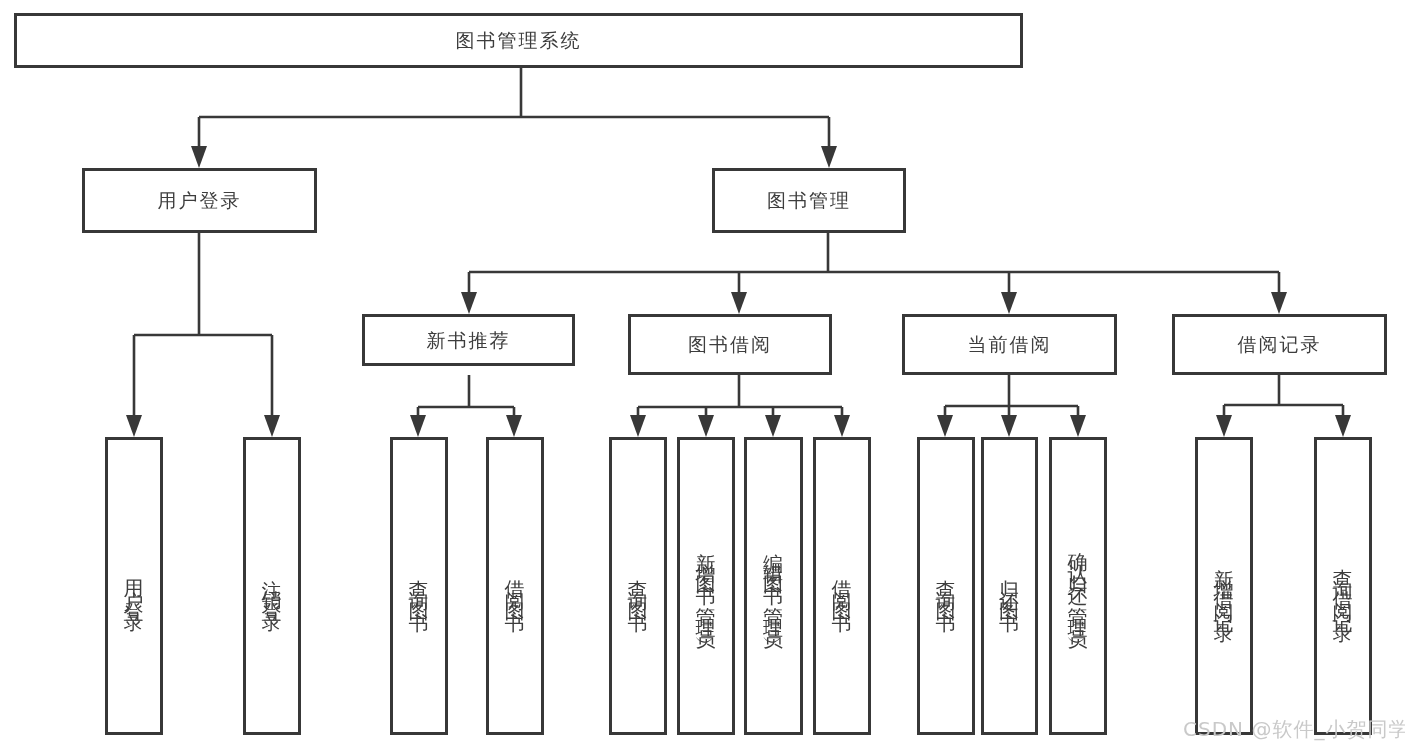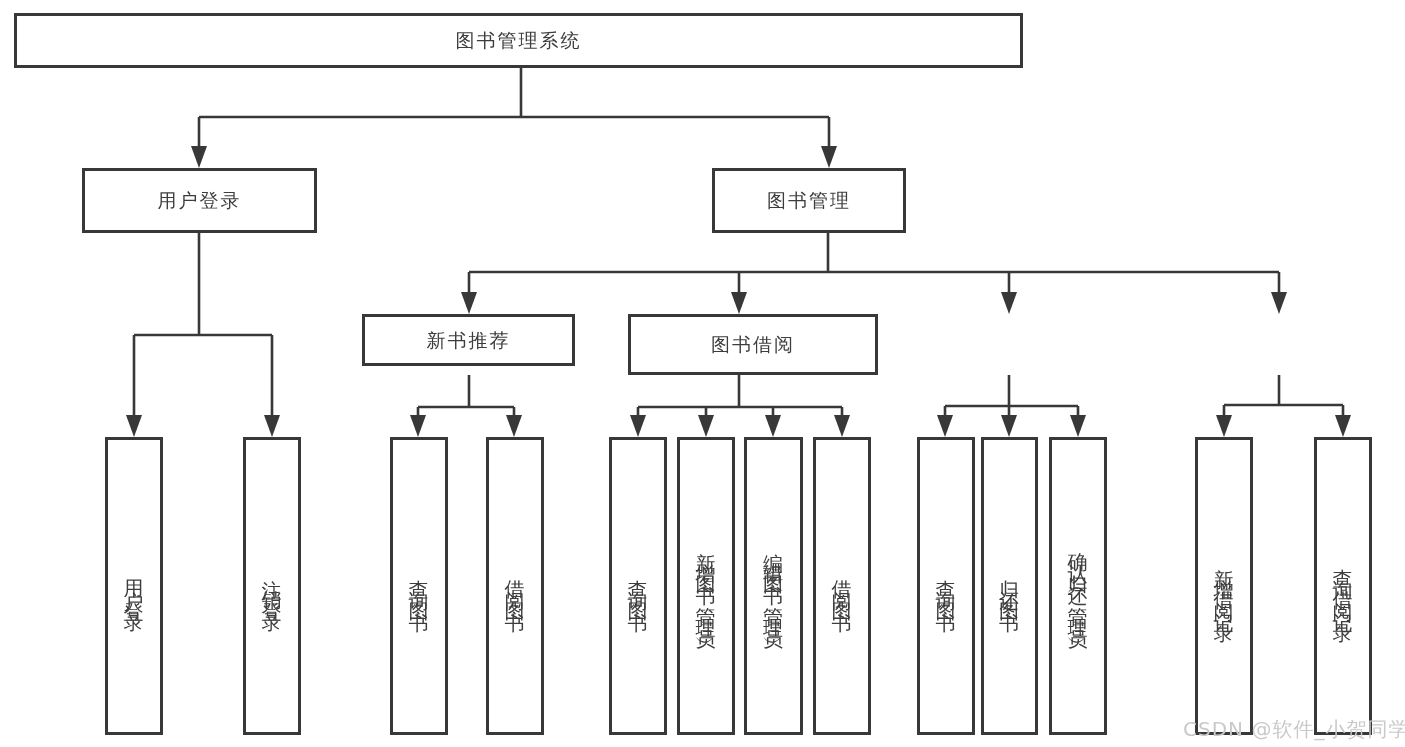--- a/index.html
+++ b/index.html
@@ -143,22 +143,28 @@
   <div class="box h" style="left:82px; top:168px; width:235px; height:65px;">
     <span>用户登录</span>
   </div>
   <div class="box h" style="left:712px; top:168px; width:194px; height:65px;">
     <span>图书管理</span>
   </div>
 
   <div class="box h" style="left:362px; top:314px; width:213px; height:52px;">
     <span>新书推荐</span>
   </div>
-  <div class="box h" style="left:628px; top:314px; width:250px; height:61px;">
+  <div class="box h" style="left:628px; top:314px; width:204px; height:61px;">
     <span>图书借阅</span>
+  </div>
+  <div class="box h" style="left:902px; top:314px; width:215px; height:61px;">
+    <span>当前借阅</span>
+  </div>
+  <div class="box h" style="left:1172px; top:314px; width:215px; height:61px;">
+    <span>借阅记录</span>
   </div>
 
   <div class="box v" style="left:105px; top:437px; width:58px; height:298px;">
     <span>用户登录</span>
   </div>
   <div class="box v" style="left:243px; top:437px; width:58px; height:298px;">
     <span>注销登录</span>
   </div>
 
   <div class="box v" style="left:390px; top:437px; width:58px; height:298px;">

